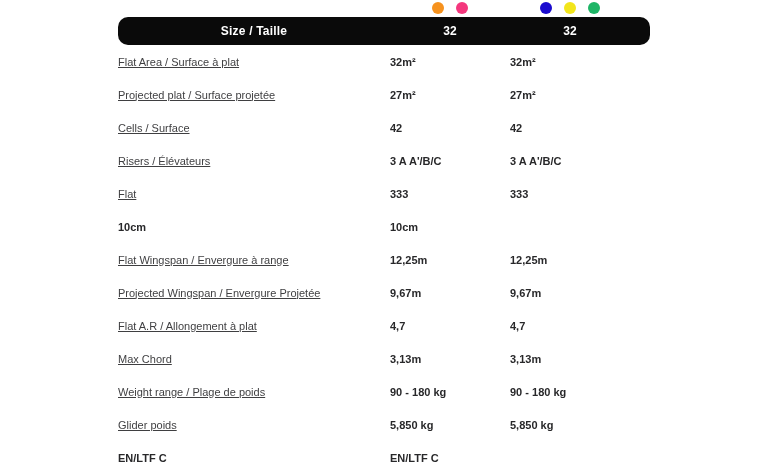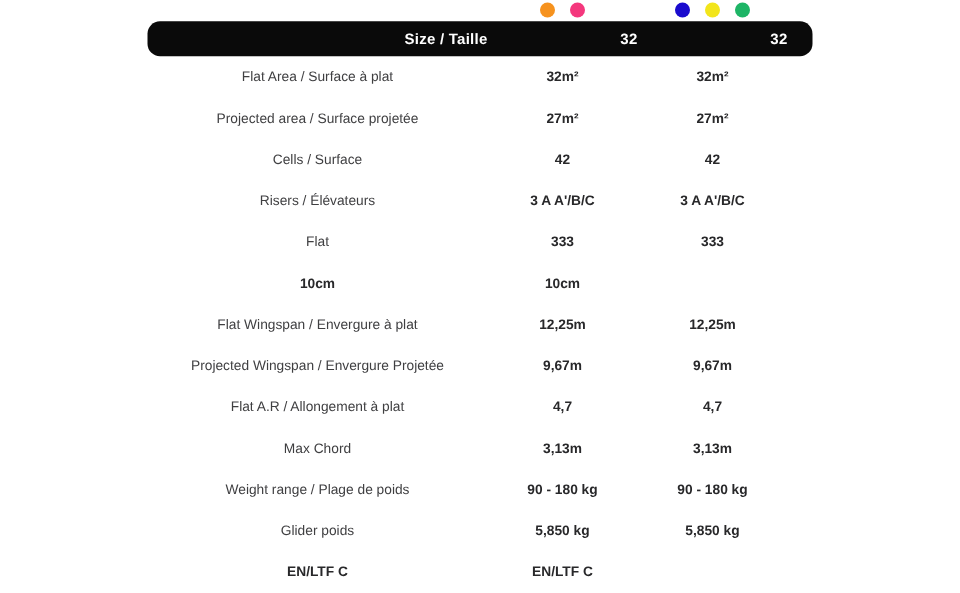--- a/index.html
+++ b/index.html
@@ -34,35 +34,34 @@
     border-radius: 50%;
     display: inline-block;
   }
   .header-bar {
     background: #0a0a0a;
     border-radius: 10px;
     height: 28px;
     color: #ffffff;
   }
   .header-cell {
-    text-align: right;
+    text-align: center;
     font-size: 12px;
     font-weight: bold;
     letter-spacing: 0.2px;
   }
   .row {
     height: 33px;
   }
   .row-label {
-    text-align: center;
     font-size: 11px;
     color: #3f3f41;
+    text-decoration: underline;
   }
   .row-value {
-    text-align: center;
     font-size: 11px;
     font-weight: bold;
     color: #28282a;
   }
 </style>
 </head>
 <body>
 
 <div class="table-wrap">
 
@@ -86,21 +85,21 @@
   </div>
 
   <div id="rows">
   <div class="grid row">
     <div class="row-label">Flat Area / Surface à plat</div>
     <div class="row-value">32m²</div>
     <div class="row-value">32m²</div>
   </div>
 
   <div class="grid row">
-    <div class="row-label">Projected area / Surface projetée</div>
+    <div class="row-label">Projected plat / Surface projetée</div>
     <div class="row-value">27m²</div>
     <div class="row-value">27m²</div>
   </div>
 
   <div class="grid row">
     <div class="row-label">Cells / Surface</div>
     <div class="row-value">42</div>
     <div class="row-value">42</div>
   </div>
 
@@ -115,21 +114,21 @@
     <div class="row-value">333</div>
     <div class="row-value">333</div>
   </div>
 
   <div class="grid row">
     <div class="row-value">10cm</div>
     <div class="row-value">10cm</div>
   </div>
 
   <div class="grid row">
-    <div class="row-label">Flat Wingspan / Envergure à plat</div>
+    <div class="row-label">Flat Wingspan / Envergure à range</div>
     <div class="row-value">12,25m</div>
     <div class="row-value">12,25m</div>
   </div>
 
   <div class="grid row">
     <div class="row-label">Projected Wingspan / Envergure Projetée</div>
     <div class="row-value">9,67m</div>
     <div class="row-value">9,67m</div>
   </div>
 

